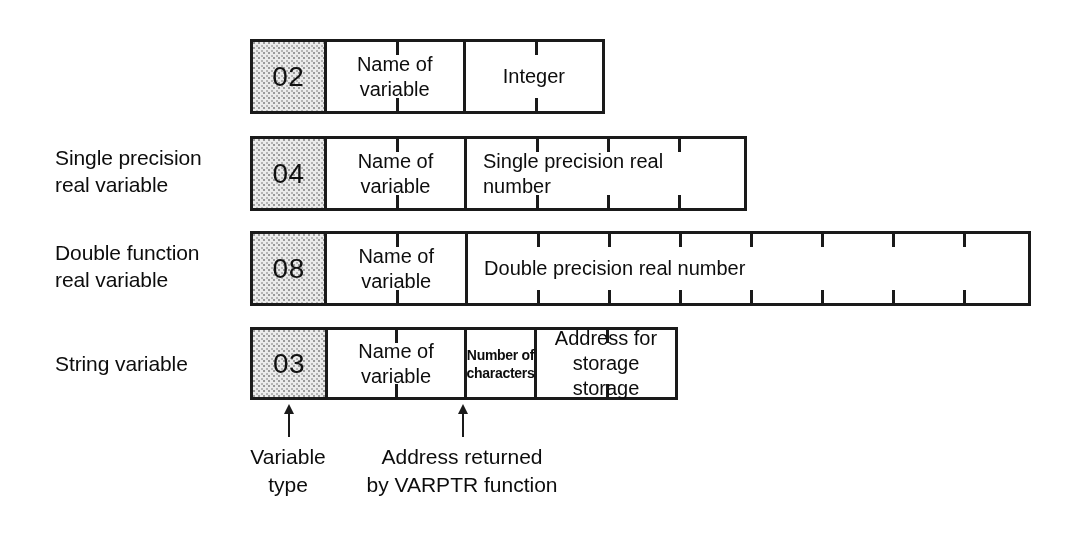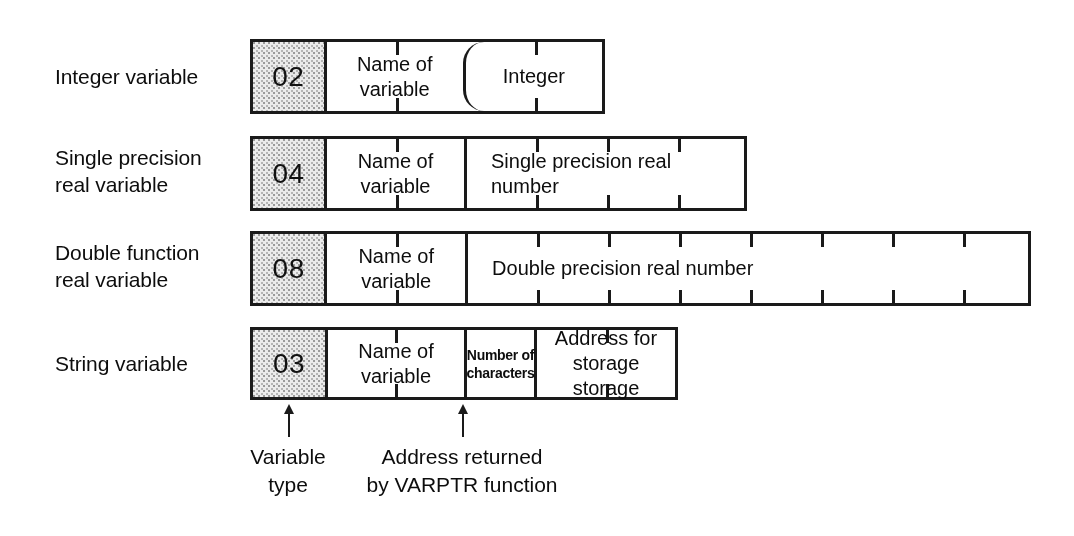--- a/index.html
+++ b/index.html
@@ -72,21 +72,21 @@
   .cell.left   { justify-content: flex-start; text-align: left; }
 
   .cell-text {
     font-size: 20px;
     line-height: 25px;
     color: #0d0d0d;
     white-space: pre-line;
     z-index: 2;
     position: relative;
   }
-  .cell.left .cell-text { padding-left: 24px; }
+  .cell.left .cell-text { padding-left: 16px; }
   .cell.center .cell-text { padding: 0 6px; }
 
   .cell-text.tiny {
     font-size: 14px;
     line-height: 18px;
     font-weight: 600;
     letter-spacing: -0.3px;
     padding: 0 2px;
   }
 
@@ -135,32 +135,31 @@
     color: #0d0d0d;
     white-space: pre-line;
     text-align: center;
   }
 </style>
 </head>
 <body>
 
 <div id="stage">
 
-  <div class="row-label" style="left:55px; top:63px; width:200px;">Integer variable</div>
 
   <div class="strip" style="left:250px; top:39px; height:75px; width:355px;">
     <div class="cell type-code" style="width:72px;">
       <span class="cell-text">02</span>
     </div>
     <div class="cell center" style="width:142px;">
       <span class="cell-text">Name of
 variable</span>
       <span class="tick" style="left:69px;"></span>
     </div>
-    <div class="cell center" style="width:142px;border-radius:21px;">
+    <div class="cell center" style="width:142px;">
       <span class="cell-text">Integer</span>
       <span class="tick" style="left:69px;"></span>
     </div>
   </div>
 
   <div class="row-label" style="left:55px; top:144px; width:205px;">Single precision
 real variable</div>
 
   <div class="strip" style="left:250px; top:136px; height:75px; width:497px;">
     <div class="cell type-code" style="width:72px;">

